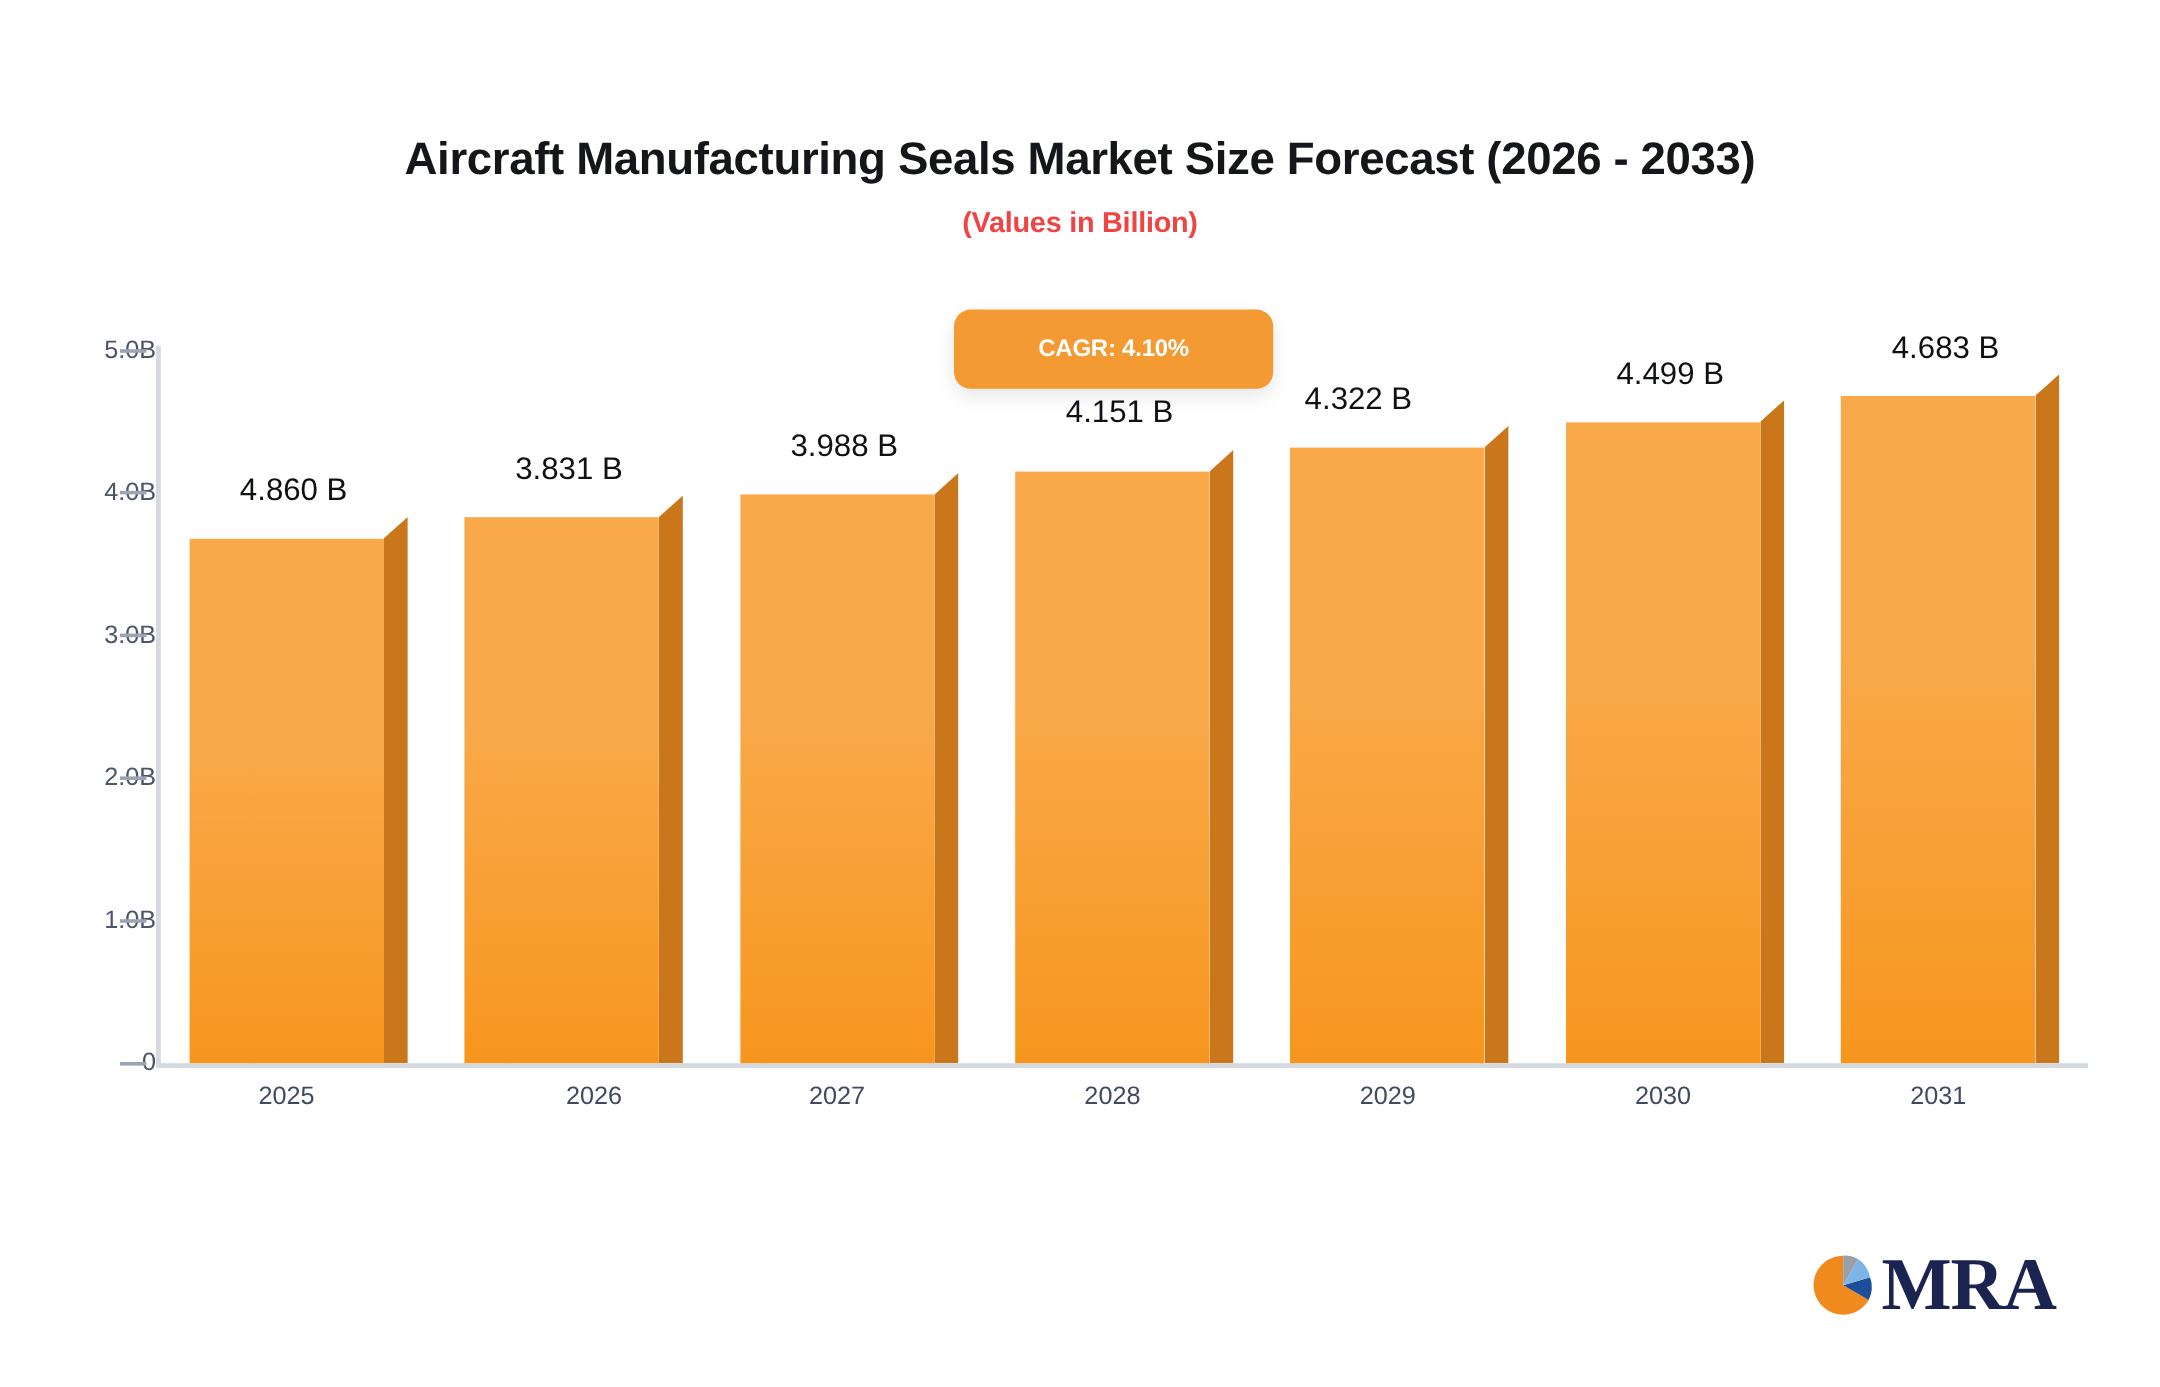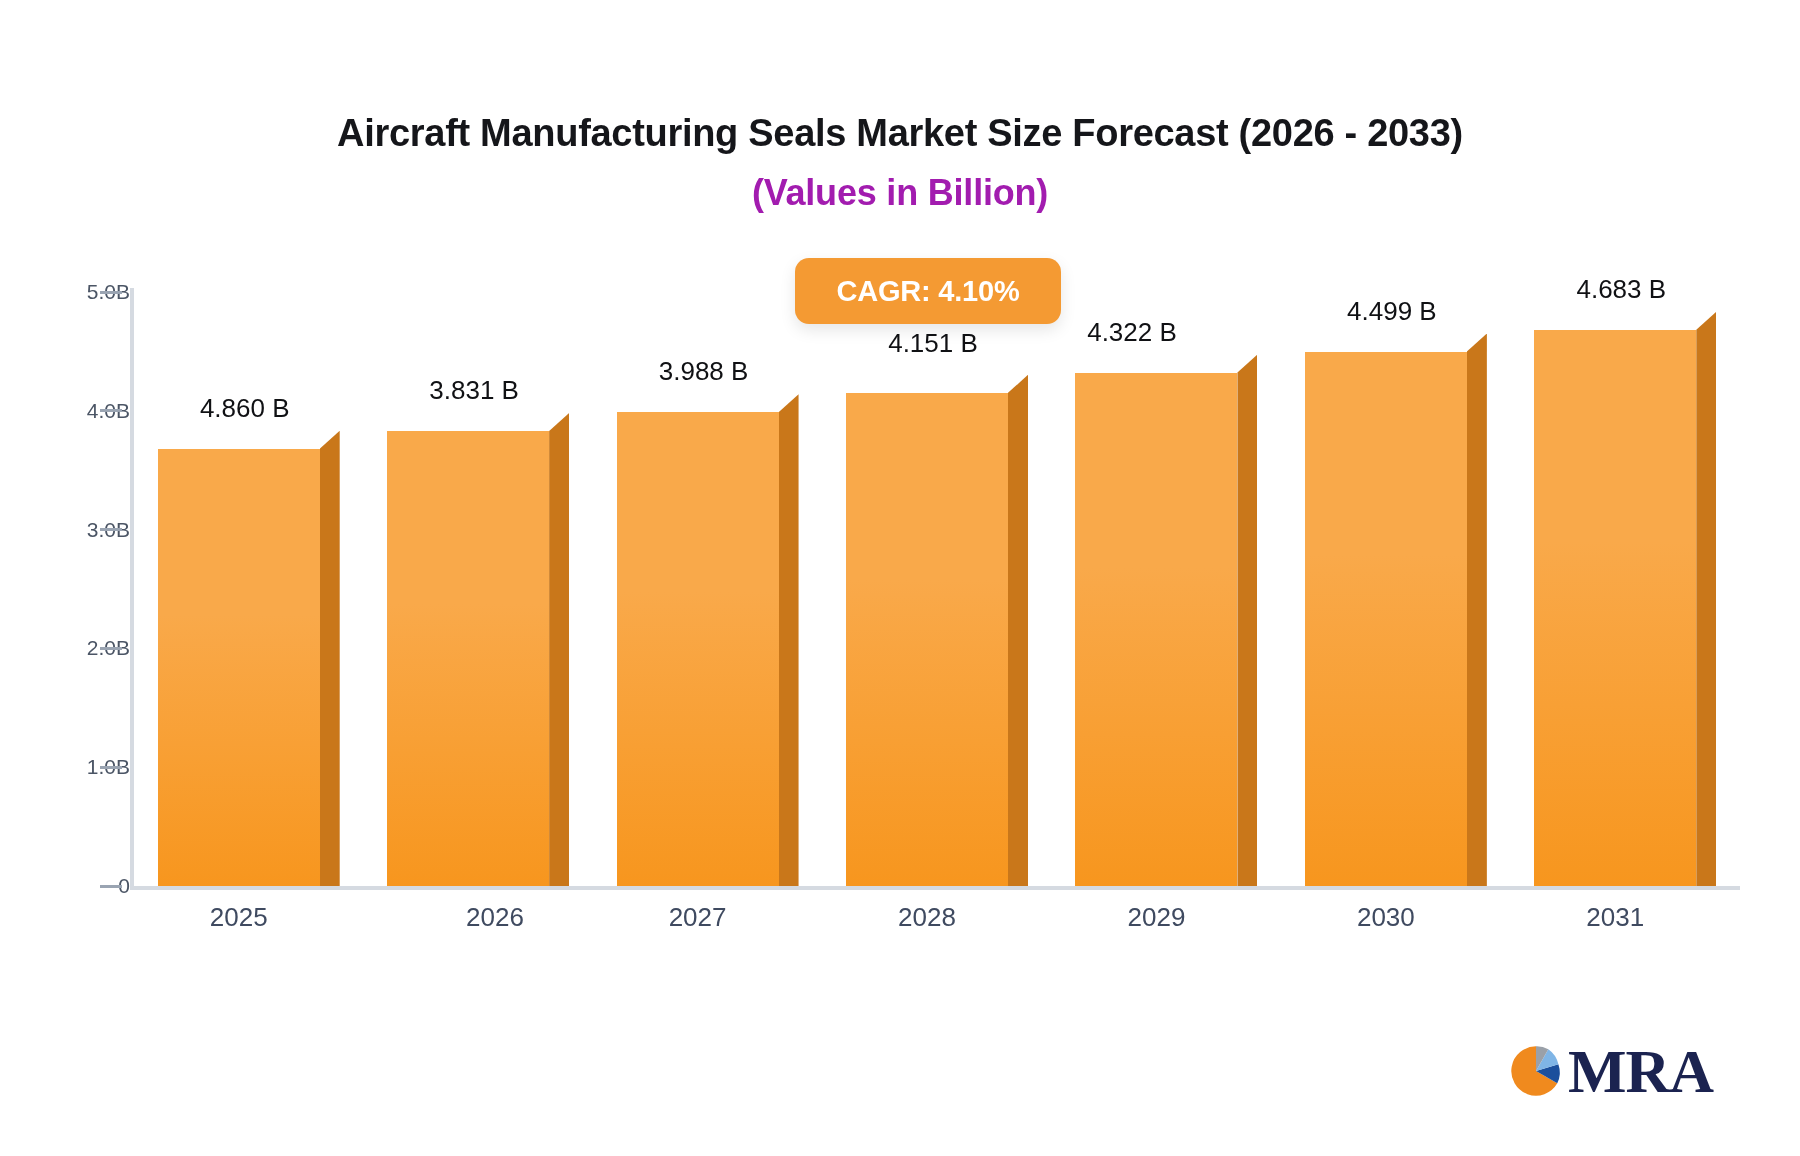--- a/index.html
+++ b/index.html
@@ -34,23 +34,23 @@
     color: #15161a;
     letter-spacing: -0.3px;
     white-space: nowrap;
   }
   .subtitle {
     position: absolute;
     left: 0;
     top: 172px;
     width: 1800px;
     text-align: center;
-    font-size: 36px;
+    font-size: 24px;
     font-weight: 600;
-    color: #a21caf;
+    color: #ef4444;
     letter-spacing: -0.2px;
     white-space: nowrap;
   }
 
   
   .cagr-badge {
     position: absolute;
     left: 795px;
     top: 258px;
     width: 266px;
@@ -58,21 +58,21 @@
     background: #f49a33;
     border-radius: 14px;
     box-shadow: 0 6px 16px rgba(0,0,0,0.10);
     display: flex;
     align-items: center;
     justify-content: center;
     z-index: 40;
   }
   .cagr-badge span {
     color: #ffffff;
-    font-size: 29px;
+    font-size: 20px;
     font-weight: 700;
     letter-spacing: -0.2px;
     white-space: nowrap;
   }
 
   
   
   #plot {
     position: absolute;
     left: 0;
@@ -120,21 +120,21 @@
     top: -1.5px;
     width: 22px;
     height: 3px;
     background: #9aa4b2;
   }
 
   .xtick-label {
     position: absolute;
     top: 902px;
     text-align: center;
-    font-size: 26px;
+    font-size: 21px;
     color: #3f4a60;
     transform: translateX(-50%);
     white-space: nowrap;
   }
 
   
   .bar-group {
     position: absolute;
     bottom: 0;
   }

